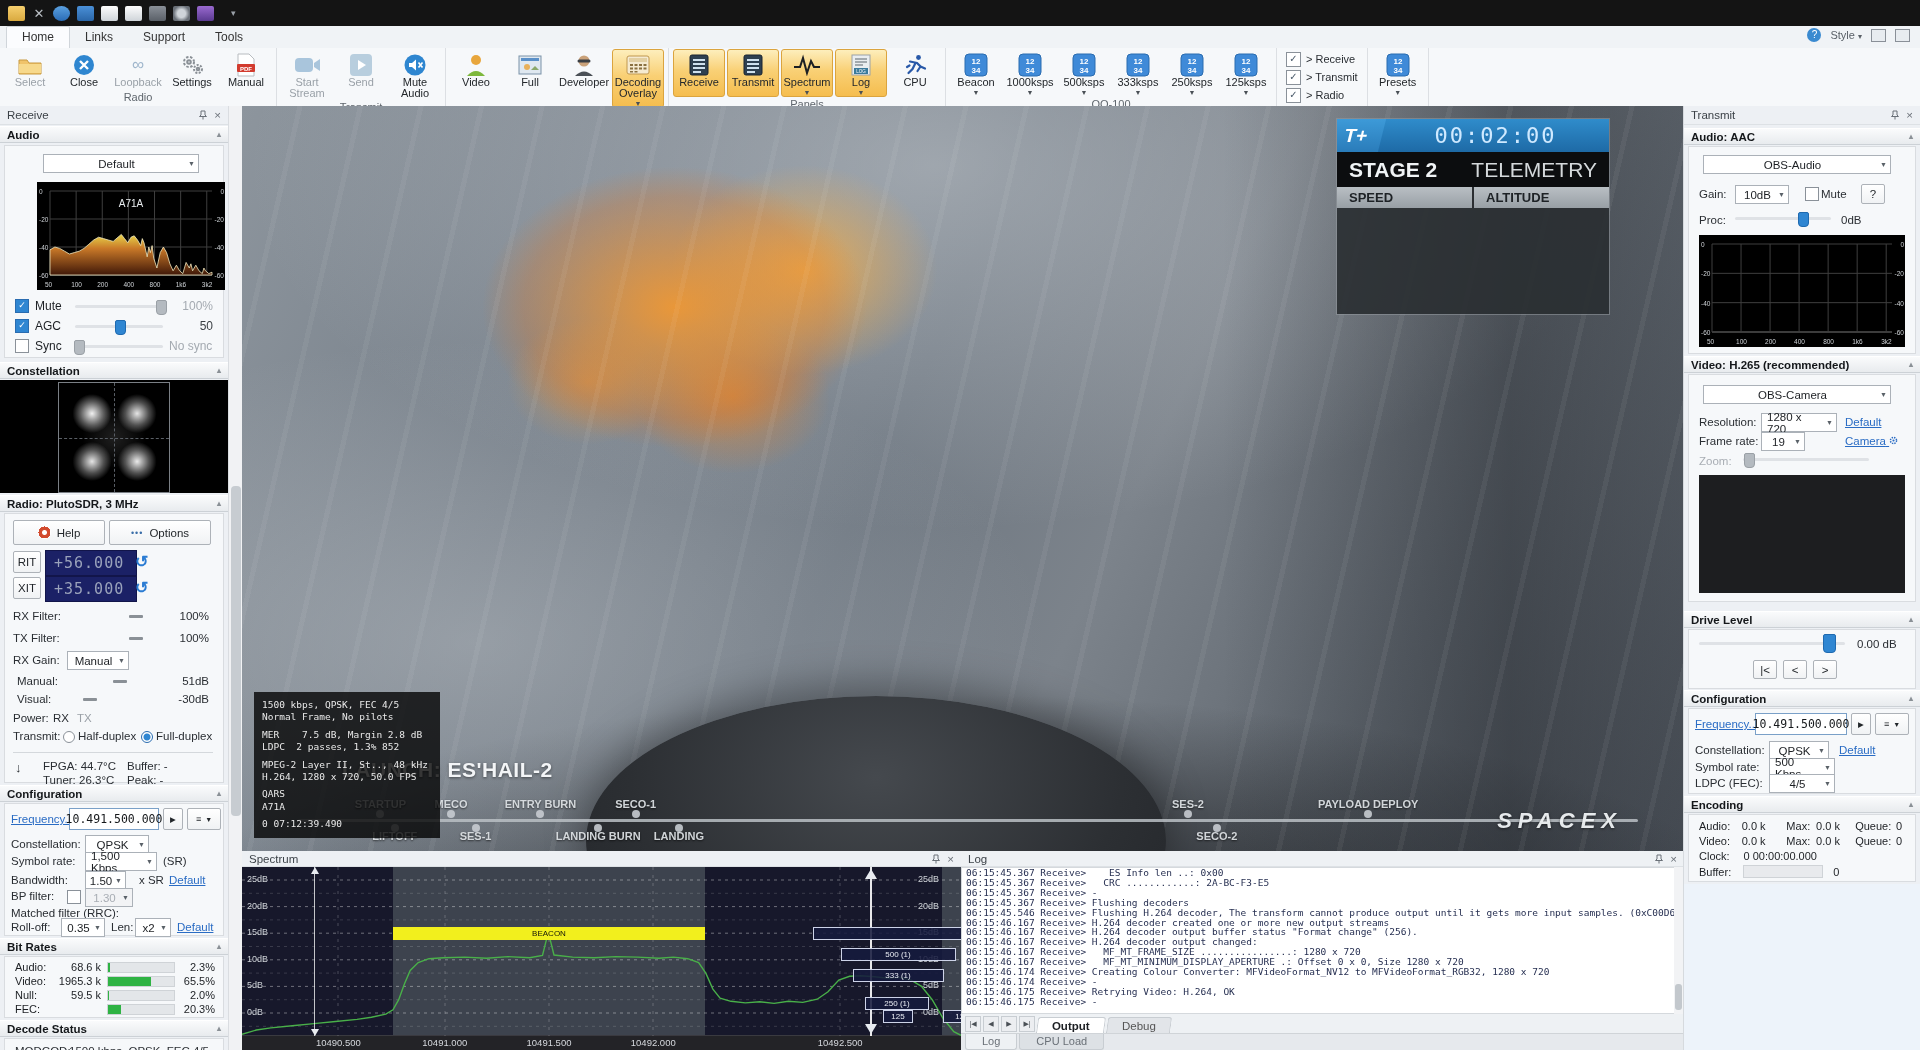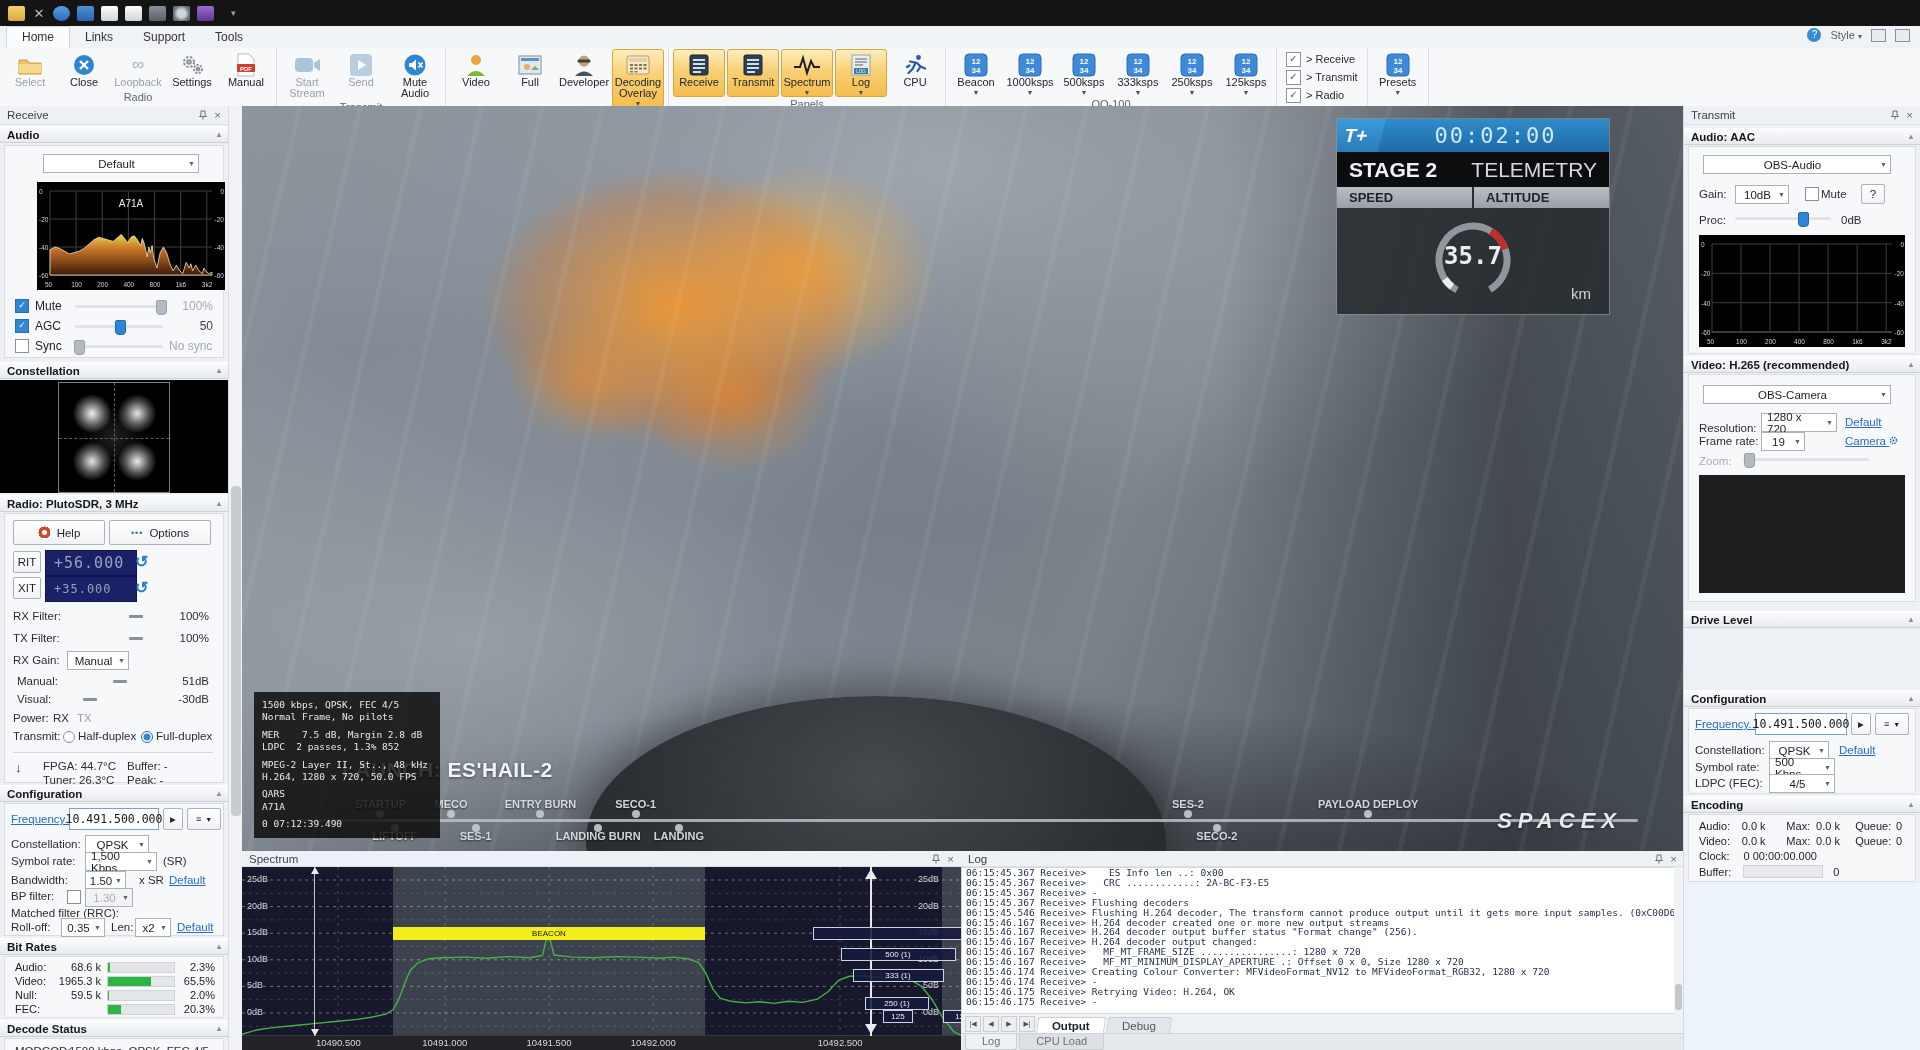--- a/index.html
+++ b/index.html
@@ -583,21 +583,21 @@
       <span class="btn" style="position:absolute;top:6px;left:104px;width:102px;height:25px;gap:6px">
           <span style="color:#3a6ea8;font-size:9px;letter-spacing:1px">•••</span>
           <span>Options</span>
         </span>
 
       <span class="btn" style="position:absolute;top:37px;left:8px;width:28px;height:22px">RIT</span>
       <span class="display" style="position:absolute;top:36px;left:40px;width:82px;height:24px;font-size:15px">+56.000</span>
       <span class="undo" style="position:absolute;top:38px;left:130px">↺</span>
 
       <span class="btn" style="position:absolute;top:63px;left:8px;width:28px;height:22px">XIT</span>
-      <span class="display" style="position:absolute;top:62px;left:40px;width:82px;height:24px;font-size:12px">+35.000</span>
+      <span class="display" style="position:absolute;top:62px;left:40px;width:82px;height:24px;font-size:15px">+35.000</span>
       <span class="undo" style="position:absolute;top:64px;left:130px">↺</span>
 
       <div class="krow" style="top:96px;left:8px">RX Filter:</div>
       <span class="dash" style="top:101px;left:124px"></span>
       <span class="val" style="top:96px;right:14px">100%</span>
 
       <div class="krow" style="top:118px;left:8px">TX Filter:</div>
       <span class="dash" style="top:123px;left:124px"></span>
       <span class="val" style="top:118px;right:14px">100%</span>
 
@@ -754,29 +754,20 @@
       </div>
       <div class="tm-stage">
         <span class="s1">STAGE 2</span>
         <span class="s2">TELEMETRY</span>
       </div>
       <div class="tm-labels">
         <span class="tm-lab">SPEED</span>
         <span class="tm-lab">ALTITUDE</span>
       </div>
       <div class="tm-gauges">
-        <div class="gauge">
-          <svg width="100%" height="100%" viewBox="0 0 136 106">
-            <circle cx="68" cy="52" r="34" fill="none" stroke="#8f969c" stroke-width="7" pathLength="100" stroke-dasharray="84 16" transform="rotate(118 68 52)"></circle>
-            <circle cx="68" cy="52" r="34" fill="none" stroke="#c42b2b" stroke-width="7" pathLength="100" stroke-dasharray="11 89" transform="rotate(-58 68 52)"></circle>
-            <circle cx="68" cy="52" r="34" fill="none" stroke="#e8ecef" stroke-width="7" pathLength="100" stroke-dasharray="5 95" transform="rotate(128 68 52)"></circle>
-          </svg>
-          <div class="gnum">35.7</div>
-          <div class="gunit">km</div>
-        </div>
       </div>
     </div>
 
     <div class="caption">LAUNCH: ES'HAIL-2</div>
     <div class="osd" id="osd"><div>1500 kbps, QPSK, FEC 4/5</div><div>Normal Frame, No pilots</div><div class="blank"></div><div>MER    7.5 dB, Margin 2.8 dB</div><div>LDPC  2 passes, 1.3% 852</div><div class="blank"></div><div>MPEG-2 Layer II, St.., 48 kHz</div><div>H.264, 1280 x 720, 50.0 FPS</div><div class="blank"></div><div>QARS</div><div>A71A</div><div class="blank"></div><div>0 07:12:39.490</div></div>
     <div class="tl" id="timeline">
       <div class="tl-line"></div>
       <div class="spacex">SPACEX</div>
     <div class="tl-ev" style="left: 9.6%; top: -6px;">STARTUP</div>
         <div class="tl-pin" style="left: 9.6%; top: 6px;"></div>
@@ -975,21 +966,21 @@
 
     <div class="shead" style="top:250px">
         <span>Video: H.265 (recommended)</span>
         <span class="col">▴</span>
       </div>
     <div class="box" style="top:268px;height:228px">
       <span class="dd center" style="top:10px;left:14px;width:188px">
           <span>OBS-Camera</span>
           <span class="car">▼</span>
         </span>
-      <div class="krow" style="top:47px;left:10px">Resolution:</div>
+      <div class="krow" style="top:41px;left:10px">Resolution:</div>
       <span class="dd" style="top:38px;left:72px;width:76px">
           <span>1280 x 720</span>
           <span class="car">▼</span>
         </span>
       <span class="lnk" style="position:absolute;top:41px;left:156px">Default</span>
       <div class="krow" style="top:60px;left:10px">Frame rate:</div>
       <span class="dd" style="top:57px;left:72px;width:44px">
           <span>19</span>
           <span class="car">▼</span>
         </span>
@@ -1002,20 +993,32 @@
           <span class="strack"></span>
           <span class="sthumb" style="left:4%"></span>
         </span>
       <div style="position:absolute;top:100px;left:10px;right:10px;height:118px;background:#1d1e20"></div>
     </div>
 
     <div class="shead" style="top:505px">
         <span>Drive Level</span>
         <span class="col">▴</span>
       </div>
+    <div class="box" style="top:523px;height:60px">
+      <span class="slider" style="position:absolute;top:6px;left:10px;width:146px">
+          <span class="strack"></span>
+          <span class="sthumb blue" style="left:88%;width:11px;height:17px;top:-2px"></span>
+        </span>
+      <span class="val" style="top:8px;left:168px">0.00 dB</span>
+      <div id="driveBtns">
+          <span class="btn" style="position: absolute; top: 30px; left: 64px; width: 24px; height: 19px;">|&lt;</span>
+          <span class="btn" style="position: absolute; top: 30px; left: 94px; width: 24px; height: 19px;">&lt;</span>
+          <span class="btn" style="position: absolute; top: 30px; left: 124px; width: 24px; height: 19px;">&gt;</span>
+        </div>
+    </div>
 
     <div class="shead" style="top:584px">
         <span>Configuration</span>
         <span class="col">▴</span>
       </div>
     <div class="box" style="top:602px;height:86px">
       <span class="lnk" style="position:absolute;top:9px;left:6px">Frequency...</span>
       <span class="freqbox" style="position:absolute;top:4px;left:66px;width:92px;height:22px">10.491.500.000</span>
       <span class="btn" style="position:absolute;top:4px;left:162px;width:20px;height:22px">▸</span>
       <span class="btn" style="position:absolute;top:4px;left:186px;width:34px;height:22px;gap:4px">

